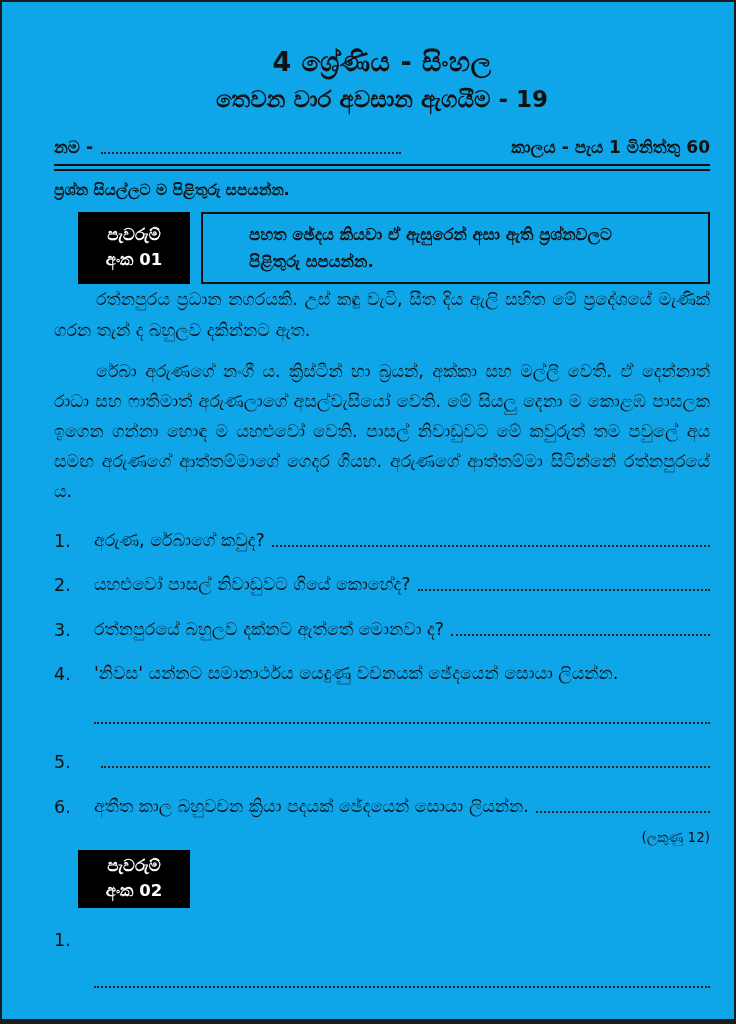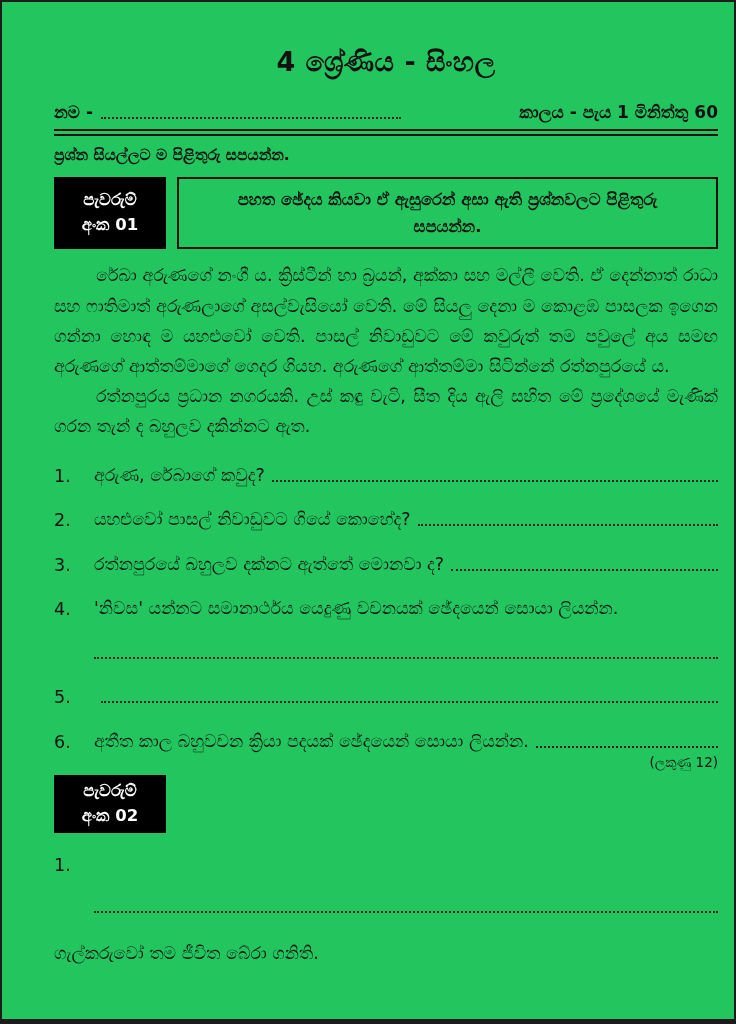--- a/index.html
+++ b/index.html
@@ -6,24 +6,24 @@
   html, body { background: #e8e8e8; }
   body {
     font-family: "DejaVu Sans", "Liberation Sans", sans-serif;
     color: #111;
   }
   .page {
     position: relative;
     width: 736px;
     height: 1024px;
     margin: 0 auto;
-    background: #22c55e;
+    background: #0ea5e9;
     border: 2px solid #1c1c1c;
     border-bottom-width: 5px;
-    padding: 30px 16px 0 52px;
+    padding: 30px 24px 0 52px;
     overflow: hidden;
   }
   .title1 {
     text-align: center;
     font-weight: bold;
     font-size: 27px;
     margin-top: 14px;
     letter-spacing: 0.5px;
   }
   .title2 {
@@ -55,39 +55,39 @@
   .instruction {
     font-weight: bold;
     font-size: 15.5px;
     margin-top: 10px;
   }
   .task-header {
     display: flex;
     align-items: stretch;
     gap: 11px;
     margin-top: 13px;
+    margin-left: 24px;
   }
   .badge {
     background: #000;
     color: #fff;
     width: 112px;
     min-height: 58px;
     text-align: center;
     font-weight: bold;
     font-size: 16.5px;
     display: flex;
     flex-direction: column;
     justify-content: center;
     line-height: 1.5;
     flex-shrink: 0;
   }
   .task-box {
     flex: 1;
     border: 2.5px solid #111;
-    text-align: center;
     font-weight: bold;
     font-size: 16.5px;
     line-height: 1.65;
     padding: 7px 46px;
     display: flex;
     align-items: center;
     justify-content: center;
   }
   .passage {
     font-size: 17.5px;
@@ -112,51 +112,52 @@
     min-width: 20px;
   }
   .dotline {
     border-bottom: 2.5px dotted #222;
     height: 2px;
     margin-left: 40px;
   }
   .marks {
     text-align: right;
     font-size: 13.5px;
-    margin-top: 2px;
+    margin-top: 12px;
   }
   .dotline.a2line { margin-top: 36px; }
 </style>
 </head>
 <body>
 
 <div class="page">
 
   <div class="title1">4 ශ්‍රේණිය - සිංහල</div>
+  <div class="title2">තෙවන වාර අවසාන ඇගයීම - 19</div>
 
   <div class="name-row">
     <span>නම -</span>
     <span class="leader"></span>
     <span class="time">කාලය - පැය 1 මිනිත්තු 60</span>
   </div>
 
   <div class="double-rule"></div>
 
   <div class="instruction">ප්‍රශ්න සියල්ලට ම පිළිතුරු සපයන්න.</div>
 
   <div class="task-header">
     <div class="badge">
       <div>පැවරුම්</div>
       <div>අංක 01</div>
     </div>
     <div class="task-box">පහත ඡේදය කියවා ඒ ඇසුරෙන් අසා ඇති ප්‍රශ්නවලට පිළිතුරු සපයන්න.</div>
   </div>
 
+  <p class="passage">රත්නපුරය ප්‍රධාන නගරයකි. උස් කඳු වැටි, සීත දිය ඇලි සහිත මේ ප්‍රදේශයේ මැණික් ගරන තැන් ද බහුලව දකින්නට ඇත.</p>
   <p class="passage first">රේබා අරුණගේ නංගී ය. ක්‍රිස්ටීන් හා බ්‍රයන්, අක්කා සහ මල්ලී වෙති. ඒ දෙන්නාත් රාධා සහ ෆාතිමාත් අරුණලාගේ අසල්වැසියෝ වෙති. මේ සියලු දෙනා ම කොළඹ පාසලක ඉගෙන ගන්නා හොඳ ම යහළුවෝ වෙති. පාසල් නිවාඩුවට මේ කවුරුත් තම පවුලේ අය සමඟ අරුණගේ ආත්තම්මාගේ ගෙදර ගියහ. අරුණගේ ආත්තම්මා සිටින්නේ රත්නපුරයේ ය.</p>
-  <p class="passage">රත්නපුරය ප්‍රධාන නගරයකි. උස් කඳු වැටි, සීත දිය ඇලි සහිත මේ ප්‍රදේශයේ මැණික් ගරන තැන් ද බහුලව දකින්නට ඇත.</p>
 
   <div class="q">
     <span class="qnum">1.</span>
     <span class="qtext">අරුණ, රේබාගේ කවුද?</span>
     <span class="dots"></span>
   </div>
 
   <div class="q">
     <span class="qnum">2.</span>
     <span class="qtext">යහළුවෝ පාසල් නිවාඩුවට ගියේ කොහේද?</span>

